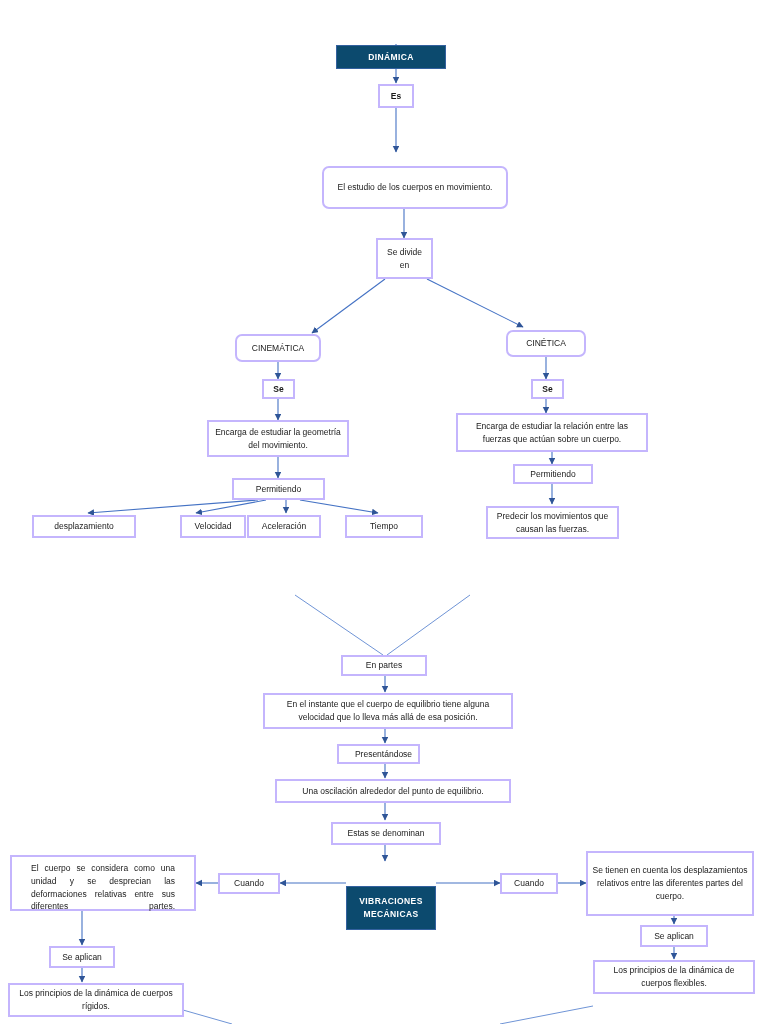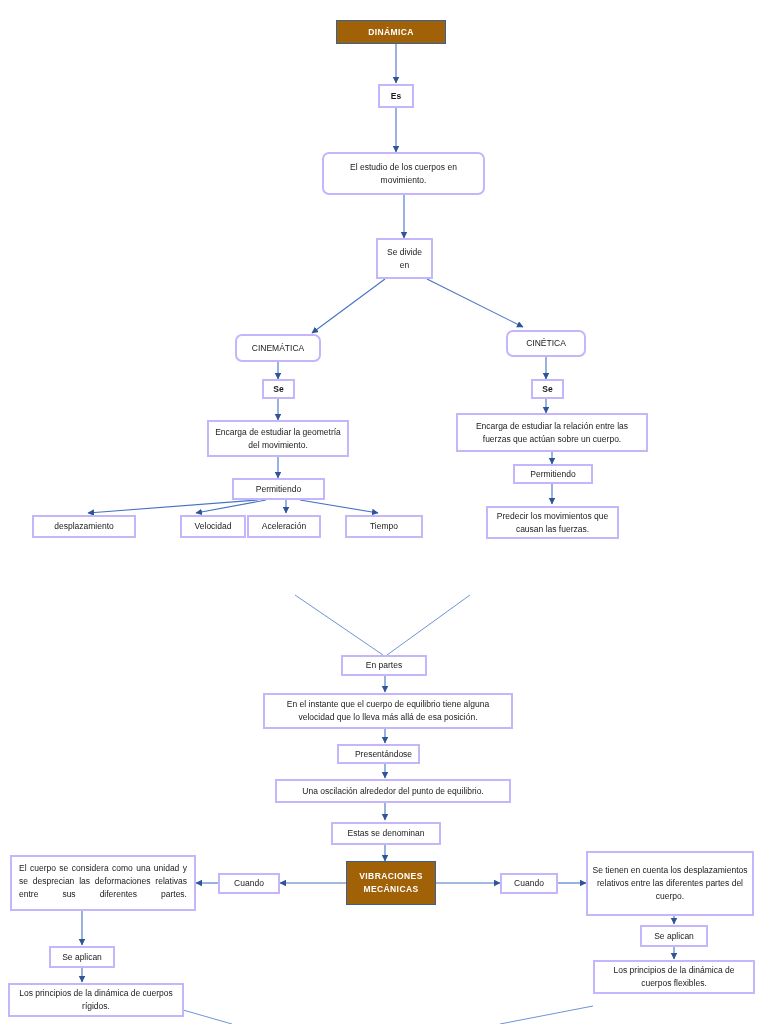--- a/index.html
+++ b/index.html
@@ -24,31 +24,32 @@
     background:#ffffff;
     color:#1a1a1a;
     font-size:8.5px;
     line-height:1.5;
     padding:2px 4px;
     z-index:2;
   }
   .node.green-bold{font-weight:bold;}
   .node.rounded{border-radius:7px;}
   .node.blue{
-    background:#a16207;
+    background:#0c4a6e;
     border:1px solid #33619f;
     color:#ffffff;
     font-weight:bold;
     letter-spacing:.4px;
+    margin-top:25px;
   }
   .node.just{
     text-align:justify;
     justify-content:flex-start;
     display:block;
-    padding:5px 7px;
+    padding:5px 19px;
   }
   .node.just p{margin:0;text-align:justify;text-align-last:justify;}
 </style>
 </head>
 <body>
 
 <div id="canvas">
 
   <svg id="edges" viewBox="0 0 768 1024">
     <defs>
@@ -127,21 +128,21 @@
   </svg>
 
   <div class="node blue" style="left:336px;top:20px;width:110px;height:24px;">
     <span>DINÁMICA</span>
   </div>
 
   <div class="node green-bold" style="left:378px;top:84px;width:36px;height:24px;">
     <span>Es</span>
   </div>
 
-  <div class="node rounded" style="left:322px;top:152px;width:163px;height:43px;">
+  <div class="node rounded" style="left:322px;top:166px;width:186px;height:43px;">
     <span>El estudio de los cuerpos en movimiento.</span>
   </div>
 
   <div class="node" style="left:376px;top:238px;width:57px;height:41px;">
     <span>Se divide en</span>
   </div>
 
   <div class="node rounded" style="left:235px;top:334px;width:86px;height:28px;">
     <span>CINEMÁTICA</span>
   </div>

